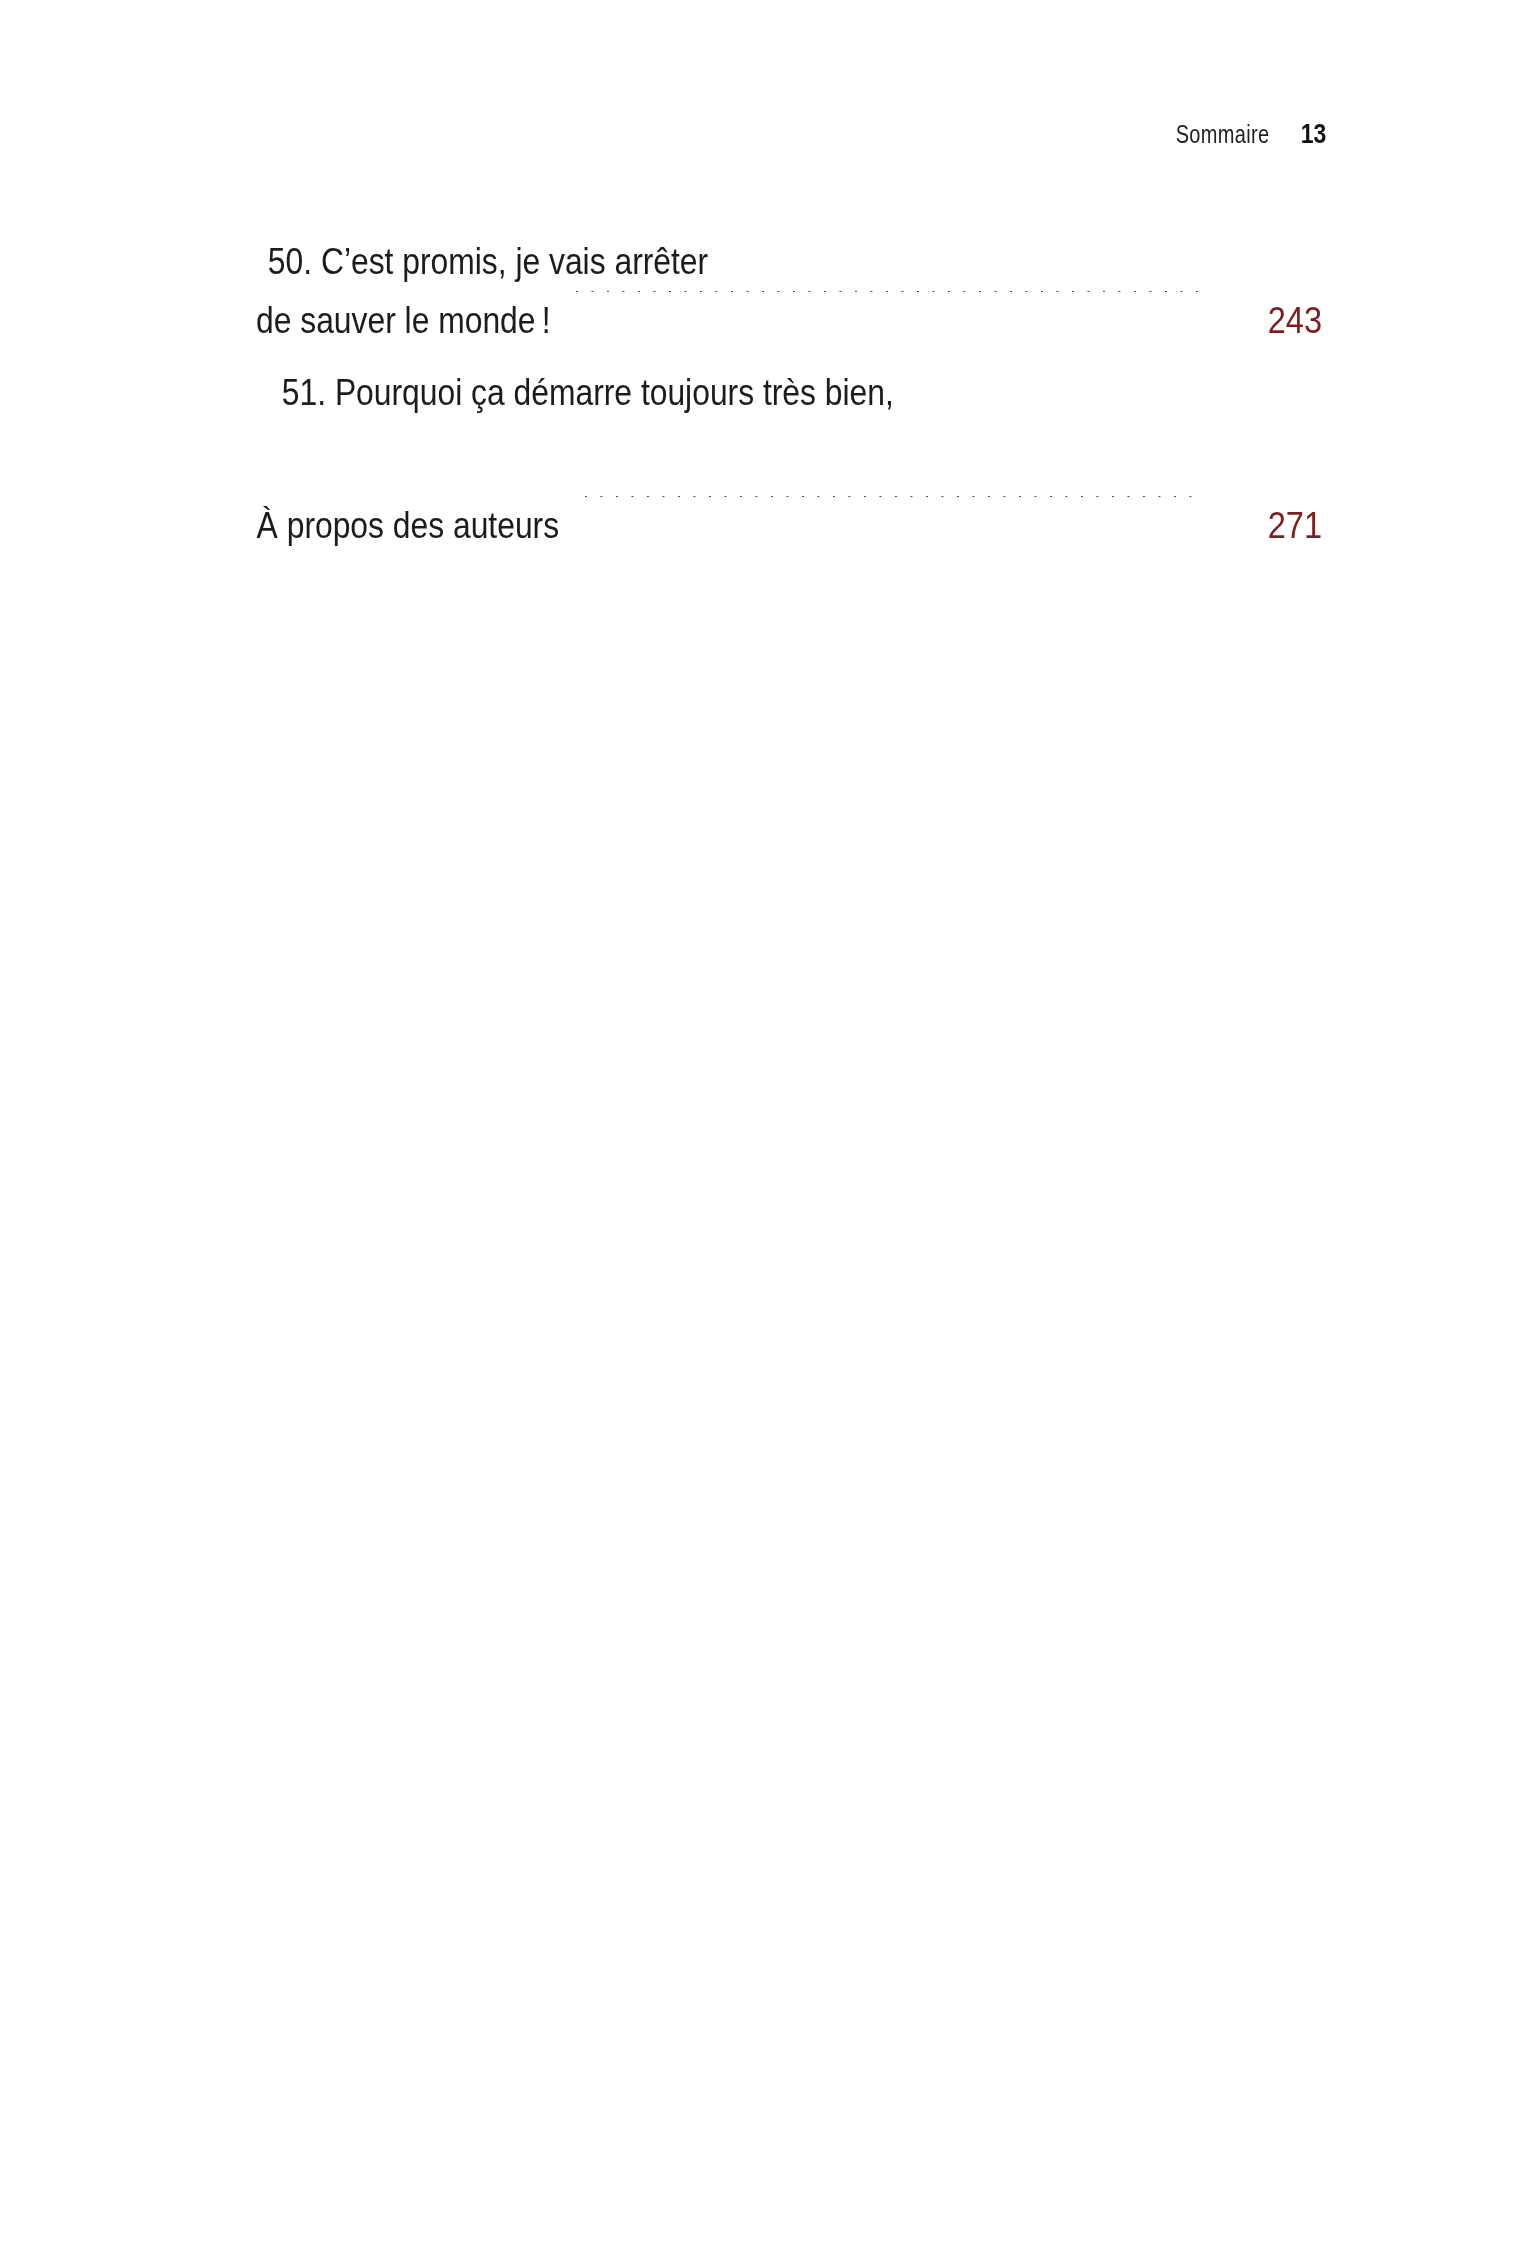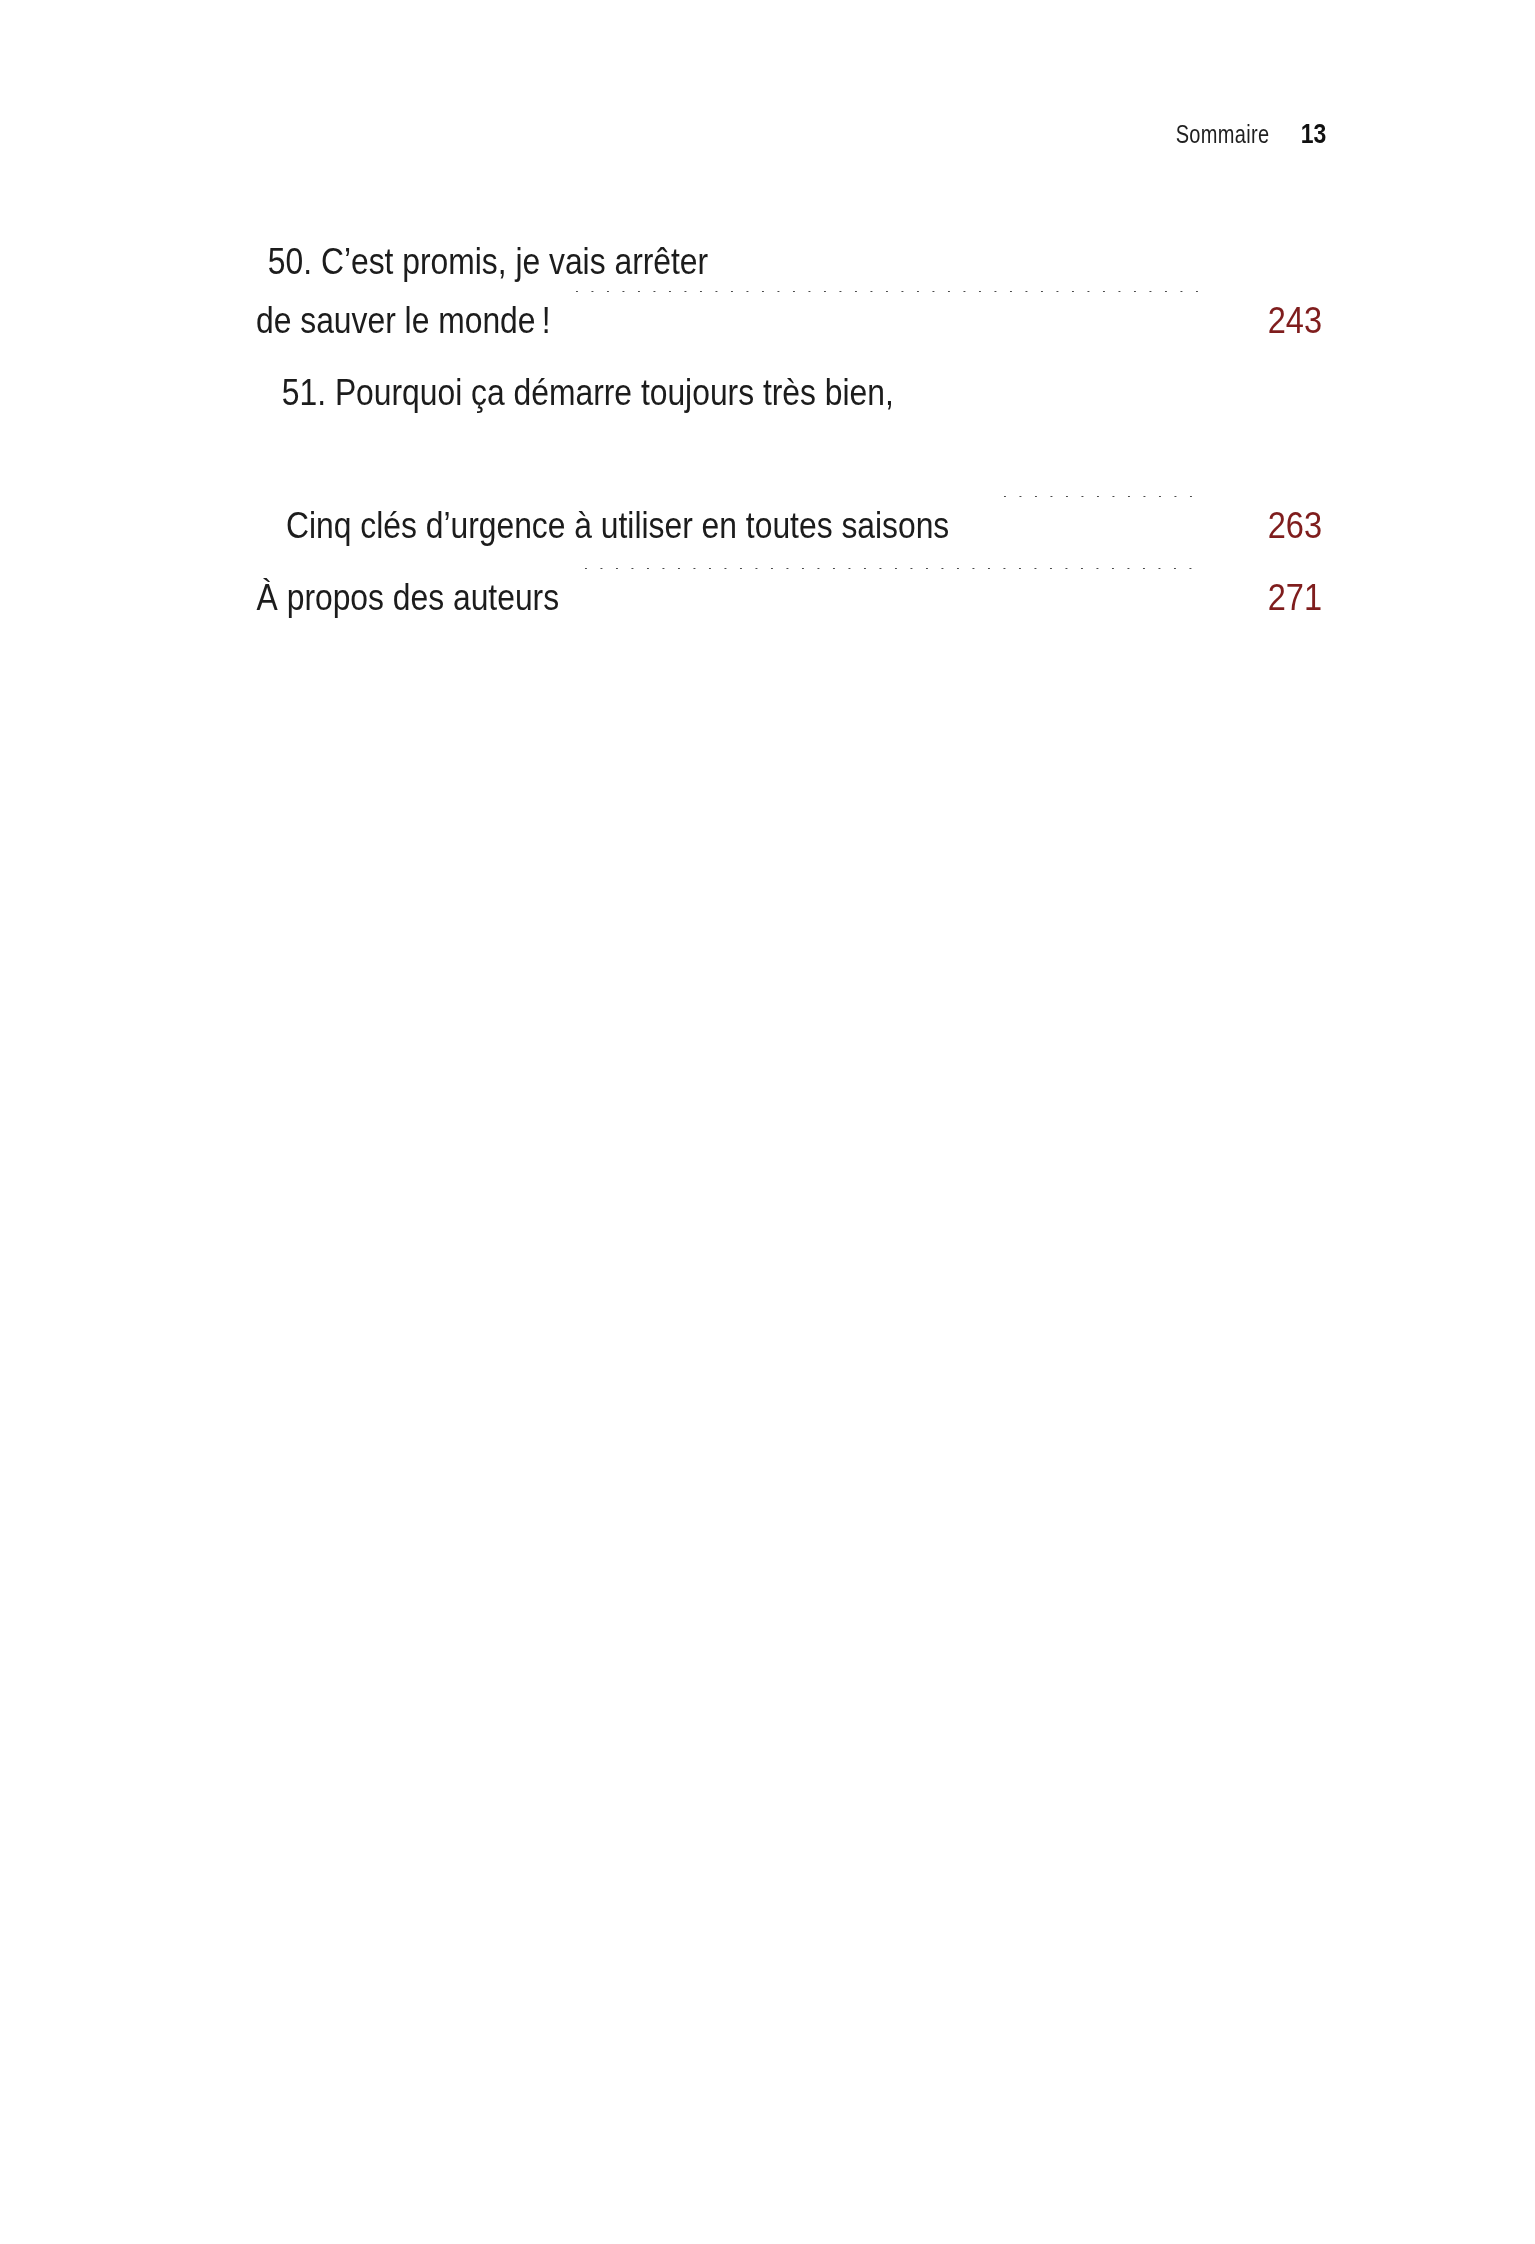--- a/index.html
+++ b/index.html
@@ -148,27 +148,20 @@
         </div>
         <div class="entry">
           <div class="line cont-first">
             <span class="label">51. Pourquoi ça démarre toujours très bien,</span>
           </div>
         </div>
       </div>
       <div class="toc-group group-spacer">
         <div class="entry">
           <div class="line">
-            <span class="label">Cinq clés d’urgence à utiliser en toutes saisons</span>
-            <span class="leader"></span>
-            <span class="folio"><span>263</span></span>
-          </div>
-        </div>
-        <div class="entry">
-          <div class="line">
             <span class="label">À propos des auteurs</span>
             <span class="leader"></span>
             <span class="folio"><span>271</span></span>
           </div>
         </div>
       </div>
     </div>
 
 </div>
 

